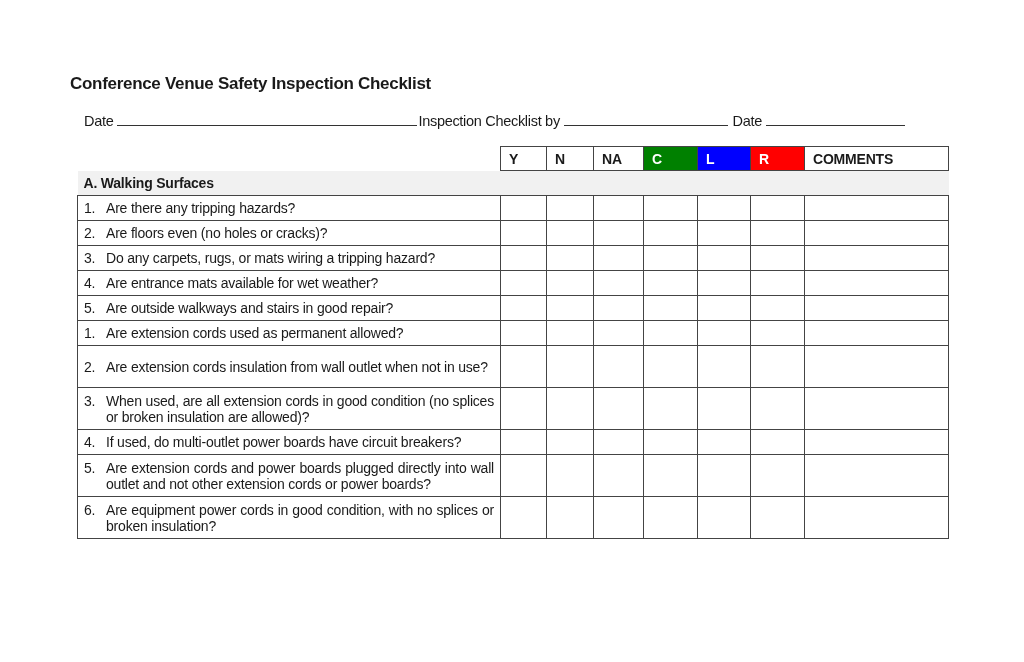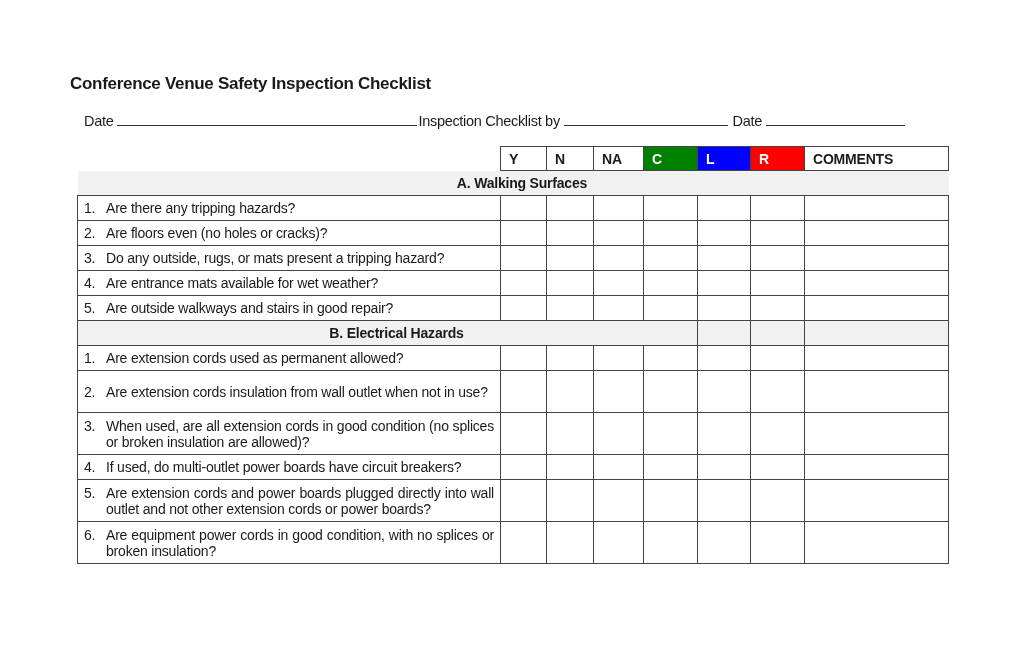--- a/index.html
+++ b/index.html
@@ -14,21 +14,21 @@
   .qwrap { display: flex; line-height: 16px; }
   .qnum { width: 22px; flex: none; }
   .qtext { flex: 1; text-align: justify; text-align-last: left; }
   .hdr td { height: 23px; font-weight: bold; padding-left: 8px; }
   .hdr td.blank { border: none; border-right: 1px solid #444; }
   .hdr td.c { background: #008000; color: #fff; }
   .hdr td.l { background: #0000ff; color: #fff; }
   .hdr td.r { background: #ff0000; color: #fff; }
   .sec td { background: #f1f1f1; font-weight: bold; height: 24px; }
   .secA td { border: none; }
-  .sec td.stitle { padding-left: 18px; text-align: center; }
+  .sec td.stitle { padding-left: 6px; }
   .r1 td { height: 24px; }
   .r2 td { height: 41px; }
 </style>
 </head>
 <body>
 
 <div class="title">Conference Venue Safety Inspection Checklist</div>
 
 <div class="fields">
   <span>Date</span><span class="line" style="width:300px"></span><span>Inspection Checklist by</span><span class="line" style="width:164px"></span> <span>Date</span><span class="line" style="width:139px"></span>
@@ -87,21 +87,21 @@
         <td></td>
         <td></td>
         <td></td>
         <td></td>
         <td></td>
   </tr>
   <tr class="r1">
     <td class="q">
           <div class="qwrap">
             <span class="qnum">3.</span>
-            <span class="qtext">Do any outside, rugs, or mats present a tripping hazard?</span>
+            <span class="qtext">Do any carpets, rugs, or mats wiring a tripping hazard?</span>
           </div>
         </td>
     <td></td>
         <td></td>
         <td></td>
         <td></td>
         <td></td>
         <td></td>
         <td></td>
   </tr>
@@ -129,26 +129,20 @@
         </td>
     <td></td>
         <td></td>
         <td></td>
         <td></td>
         <td></td>
         <td></td>
         <td></td>
   </tr>
 
-  <tr class="sec">
-    <td class="stitle" colspan="5" style="border-right:none">B.  Electrical Hazards</td>
-    <td></td>
-    <td></td>
-    <td></td>
-  </tr>
   <tr class="r1">
     <td class="q">
           <div class="qwrap">
             <span class="qnum">1.</span>
             <span class="qtext">Are extension cords used as permanent allowed?</span>
           </div>
         </td>
     <td></td>
         <td></td>
         <td></td>

